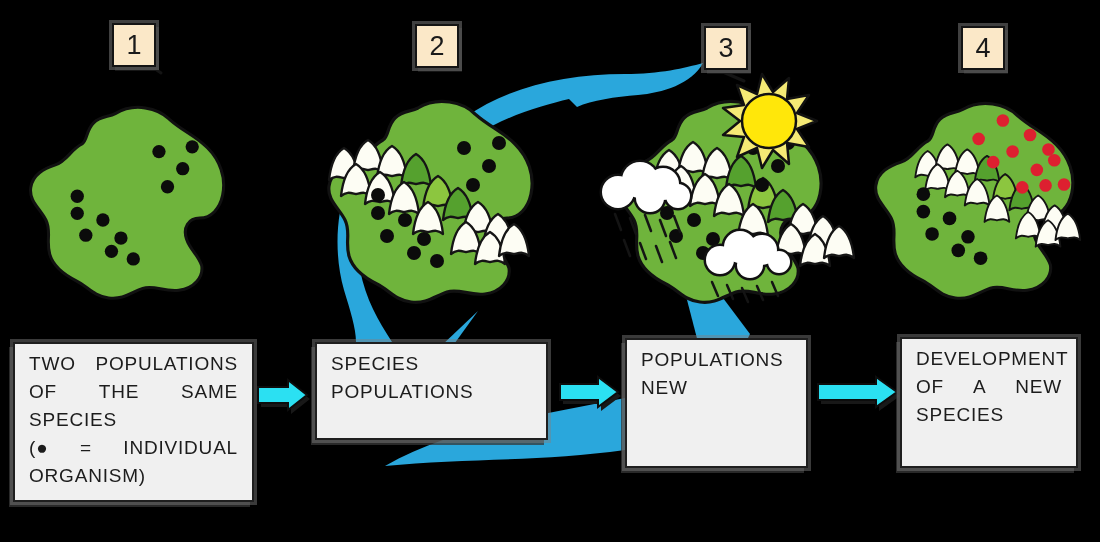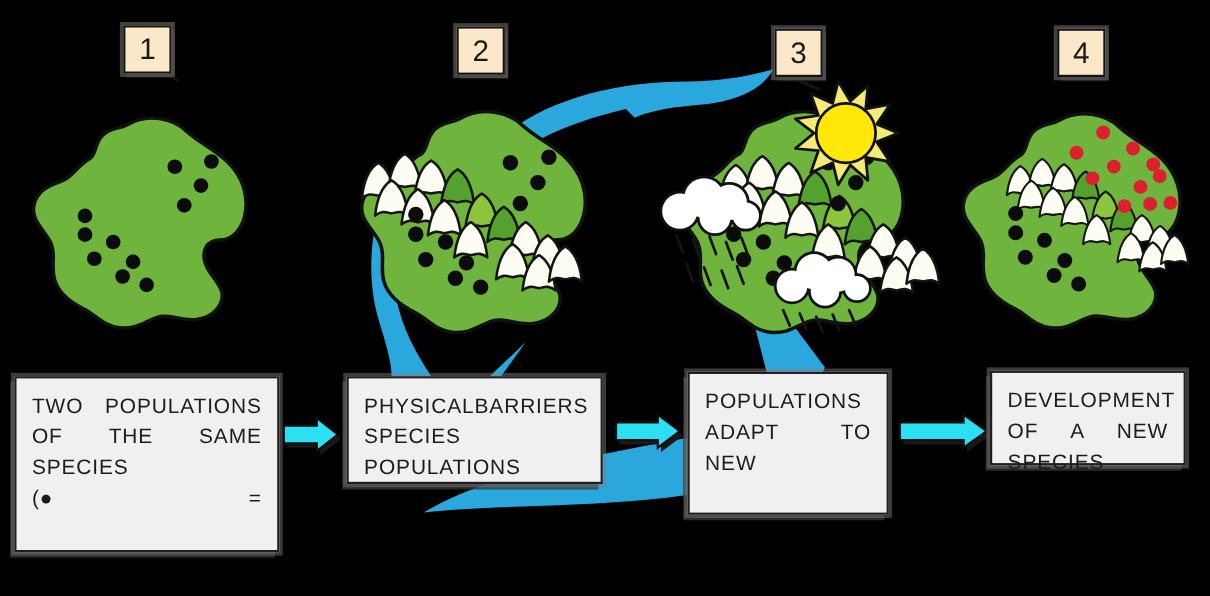--- a/index.html
+++ b/index.html
@@ -19,22 +19,22 @@
   .num-4{left:961px;top:26px;}
 
   
   .caption{position:absolute;background:#F0F0F0;border:2.5px solid #1f1f1f;
     box-sizing:border-box;padding:9px 14px 6px 14px;
     box-shadow:0 0 0 3px rgba(128,128,128,0.45), -4px 5px 0 rgba(55,55,55,0.75);
     color:#1c1c1c;font-size:19px;letter-spacing:0.8px;}
   .cap-1{left:13px;top:342px;width:241px;height:160px;}
   .cap-2{left:315px;top:342px;width:233px;height:98px;}
   .cap-3{left:625px;top:338px;width:183px;height:130px;}
-  .cap-4{left:900px;top:337px;width:178px;height:86px;}
-  .cap-line{display:flex;height:28px;align-items:flex-end;justify-content:flex-start;
+  .cap-4{left:900px;top:337px;width:178px;height:131px;}
+  .cap-line{display:flex;height:28px;align-items:flex-start;justify-content:flex-start;
     white-space:nowrap;}
   .cap-line.spread{justify-content:space-between;}
 </style>
 </head>
 <body>
 
 <svg id="scene" viewBox="0 0 1100 542">
   <defs>
     <path id="blob" d="M95,8
       C115,-4 140,2 152,14 C168,28 178,30 192,44 C205,57 212,75 208,94
@@ -282,41 +282,37 @@
       <span>OF</span>
       <span>THE</span>
       <span>SAME</span>
     </div>
     <div class="cap-line">
       <span>SPECIES</span>
     </div>
     <div class="cap-line spread">
       <span>(●</span>
       <span>=</span>
+      <span>INDIVIDUAL</span>
+    </div>
+    <div class="cap-line">
+      <span>ORGANISM)</span>
     </div>
   </div>
 <div class="caption cap-2">
-    <div class="cap-line spread">
-      <span>PHYSICAL</span>
-      <span>BARRIERS</span>
-    </div>
     <div class="cap-line">
       <span>SPECIES</span>
     </div>
     <div class="cap-line">
       <span>POPULATIONS</span>
     </div>
   </div>
 <div class="caption cap-3">
     <div class="cap-line">
       <span>POPULATIONS</span>
-    </div>
-    <div class="cap-line spread">
-      <span>ADAPT</span>
-      <span>TO</span>
     </div>
     <div class="cap-line">
       <span>NEW</span>
     </div>
   </div>
 <div class="caption cap-4">
     <div class="cap-line">
       <span>DEVELOPMENT</span>
     </div>
     <div class="cap-line spread">

